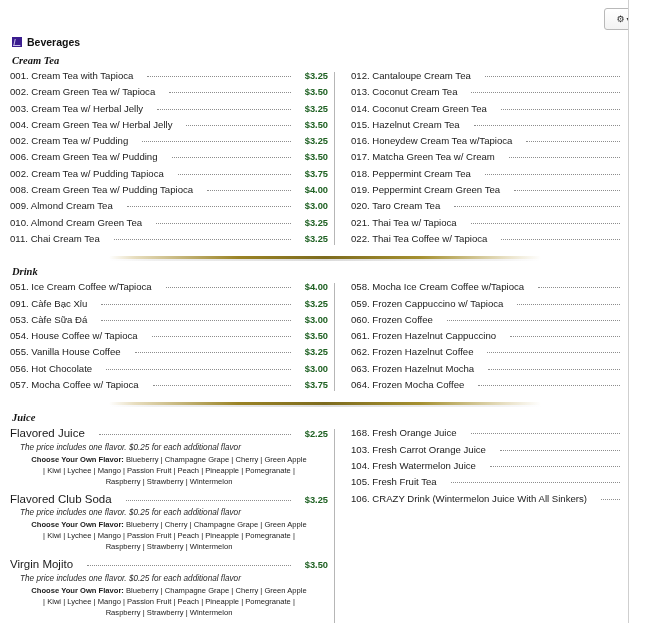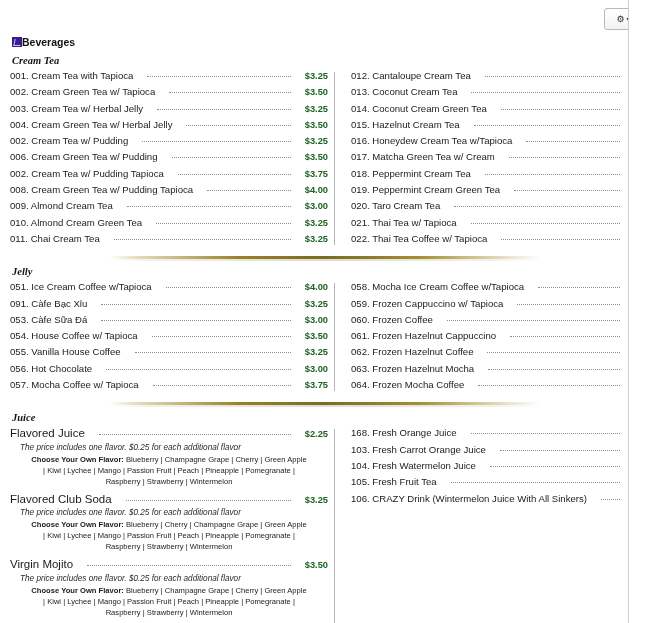--- a/index.html
+++ b/index.html
@@ -51,20 +51,21 @@
     font-size: 6px;
     line-height: 1;
     color: #2a2a2a;
   }
 
   
   .category-bar {
     padding: 2px 12px 4px 12px;
     display: flex;
     align-items: center;
+    gap: 5px;
   }
   .category-icon {
     width: 10px;
     height: 10px;
     background: #3b1d8f;
     display: inline-block;
     position: relative;
     flex: 0 0 auto;
   }
   .category-icon::after {
@@ -357,21 +358,21 @@
           <div class="item">
             <span class="item-name">022. Thai Tea Coffee w/ Tapioca</span>
             <span class="item-leader"></span>
             <span class="item-price">$3.75</span>
           </div>
         </div>
       </div>
     </div>
     <div class="section-divider"></div>
     <div class="section">
-      <div class="section-title">Jelly</div>
+      <div class="section-title">Drink</div>
       <div class="section-cols">
         <div class="col col-left">
           <div class="item">
             <span class="item-name">051. Ice Cream Coffee w/Tapioca</span>
             <span class="item-leader"></span>
             <span class="item-price">$4.00</span>
           </div>
           <div class="item">
             <span class="item-name">091. Càfe Bạc Xỉu</span>
             <span class="item-leader"></span>

